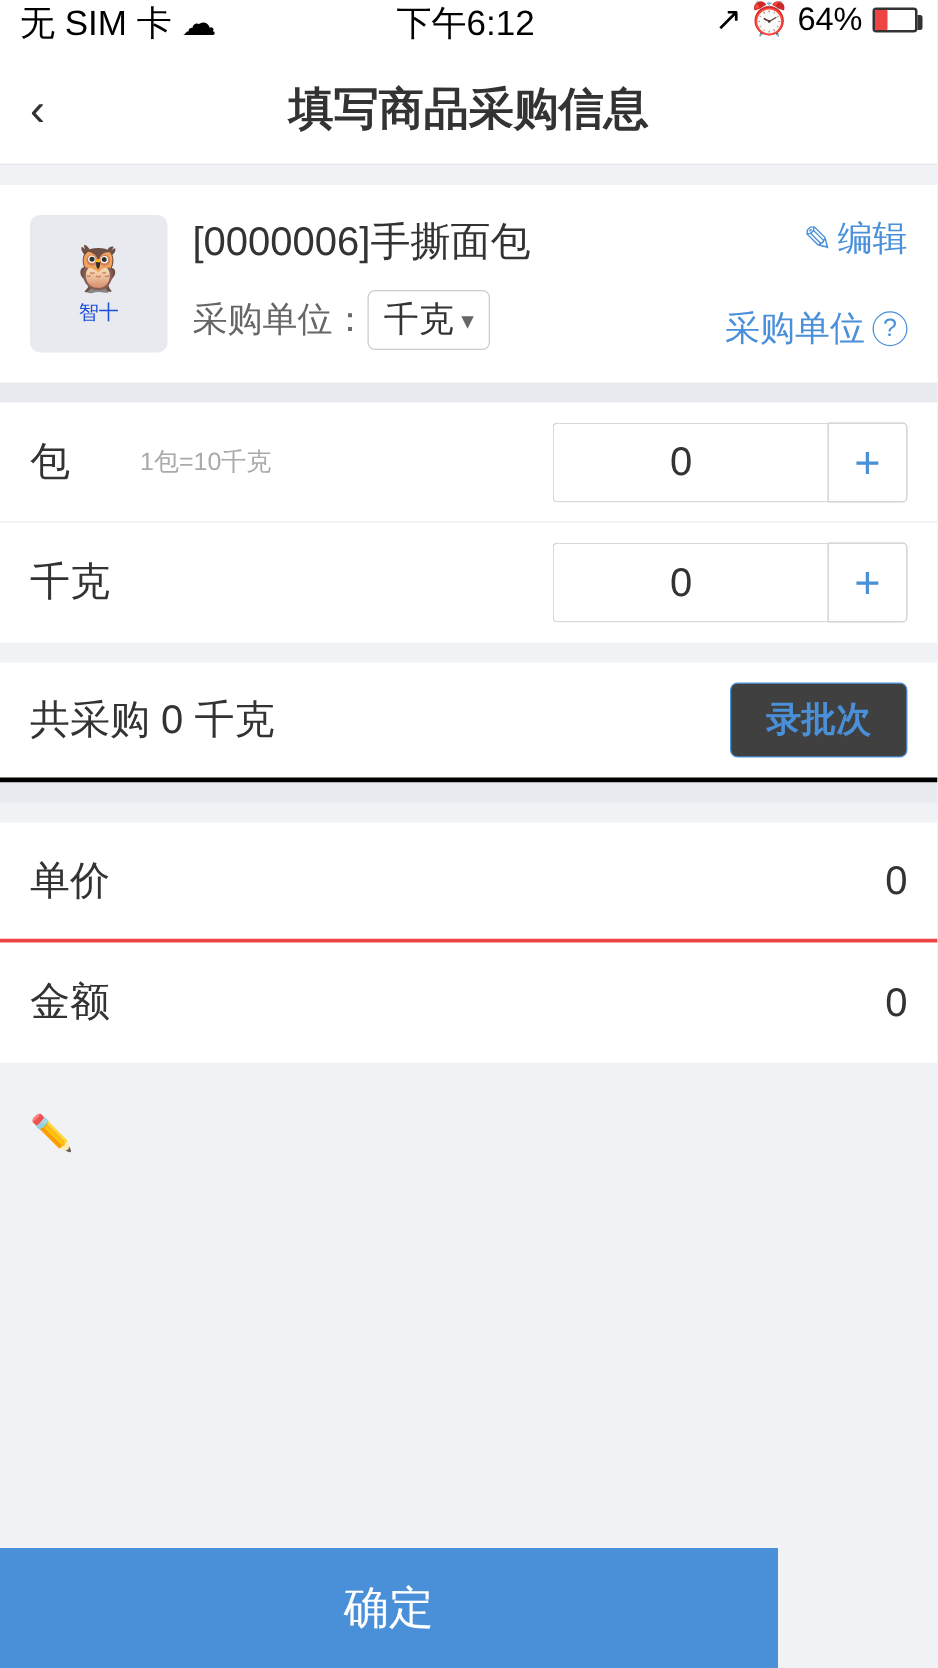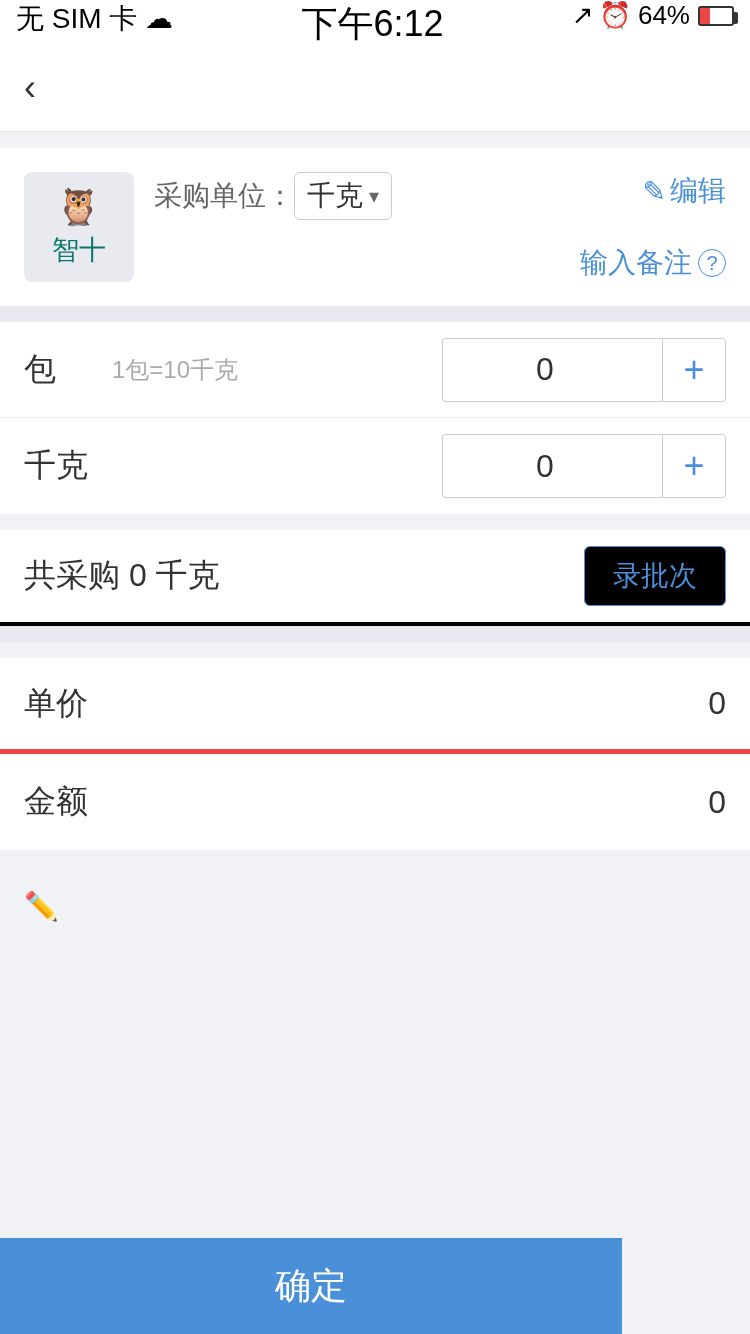--- a/index.html
+++ b/index.html
@@ -25,21 +25,21 @@
     }
     .status-left {
       font-size: 28px;
       font-weight: 500;
       color: #000;
       display: flex;
       align-items: center;
       gap: 8px;
     }
     .status-center {
-      font-size: 36px;
+      font-size: 28px;
       font-weight: 500;
       color: #000;
     }
     .status-right {
       display: flex;
       align-items: center;
       gap: 6px;
       font-size: 26px;
       color: #000;
     }
@@ -87,22 +87,22 @@
       flex-direction: column;
       align-items: center;
       justify-content: center;
       flex-shrink: 0;
     }
     .product-image-owl {
       font-size: 36px;
       color: #8899aa;
     }
     .product-image-label {
-      font-size: 27px;
-      color: #0f766e;
+      font-size: 16px;
+      color: #1d4ed8;
       margin-top: 4px;
     }
     .product-info {
       flex: 1;
     }
     .product-name {
       font-size: 32px;
       color: #333;
       margin-bottom: 16px;
     }
@@ -170,21 +170,21 @@
     }
     .input-row:last-child {
       border-bottom: none;
     }
     .input-label {
       font-size: 32px;
       color: #333;
       min-width: 80px;
     }
     .input-sub-label {
-      font-size: 24px;
+      font-size: 20px;
       color: #aaa;
       margin-left: 8px;
       flex: 1;
     }
     .input-field-wrapper {
       display: flex;
       align-items: center;
       gap: 0;
       margin-left: auto;
     }
@@ -229,35 +229,36 @@
       font-size: 32px;
       color: #333;
       flex: 1;
     }
     .record-btn {
       border: 1px solid #4a90d9;
       border-radius: 6px;
       padding: 10px 28px;
       font-size: 28px;
       color: #4a90d9;
-      background: #000000;
+      background: #404040;
       cursor: pointer;
+      font-weight: bold;
     }
 
     
     .price-section {
       background: #fff;
       margin-top: 16px;
     }
     .price-row {
       display: flex;
       align-items: center;
       padding: 0 24px;
       height: 96px;
-      border-bottom: 5px solid #ef4444;
+      border-bottom: 3px solid #ef4444;
     }
     .price-row:last-child {
       border-bottom: none;
     }
     .price-label {
       font-size: 32px;
       color: #333;
       flex: 1;
     }
     .price-value {
@@ -323,42 +324,44 @@
     <span>64%</span>
     <span style="display:inline-block;width:36px;height:20px;border:2px solid #333;border-radius:3px;position:relative;margin-left:2px;">
       <span style="display:block;width:30%;height:100%;background:#e44;border-radius:1px;"></span>
       <span style="position:absolute;right:-6px;top:4px;width:4px;height:12px;background:#333;border-radius:0 2px 2px 0;"></span>
     </span>
   </div>
 </div>
 
 <div class="nav-bar">
   <span class="nav-back">‹</span>
+  <span class="nav-title">填写商品采购信息</span>
 </div>
 
 <div class="product-card">
   <div class="product-image">
     <span class="product-image-owl">🦉</span>
     <span class="product-image-label">智十</span>
   </div>
   <div class="product-info">
+    <div class="product-name">[0000006]手撕面包</div>
     <div class="product-unit-row">
       <span class="product-unit-label">采购单位：</span>
       <div class="unit-dropdown">
         <span>千克</span>
         <span class="unit-arrow">▾</span>
       </div>
     </div>
   </div>
   <span class="edit-link">
     <span>✎</span>
     <span>编辑</span>
   </span>
   <span class="price-ref">
-    <span>输入备注</span>
+    <span>采购单位</span>
     <span style="width:28px;height:28px;border:1.5px solid #4a90d9;border-radius:50%;display:inline-flex;align-items:center;justify-content:center;font-size:20px;color:#4a90d9;">?</span>
   </span>
 </div>
 
 <div class="divider-section"></div>
 
 <div class="input-section">
 
   <div class="input-row">
     <span class="input-label">包</span>

